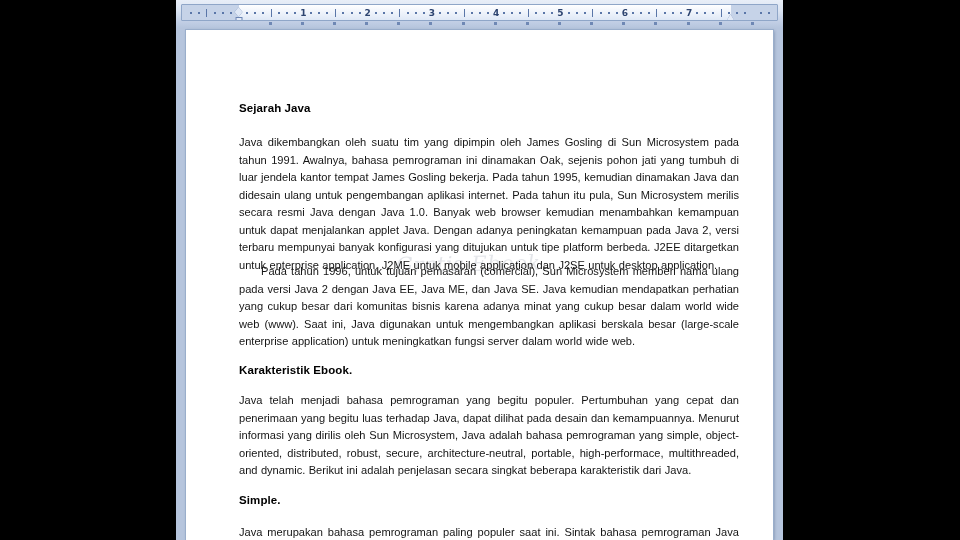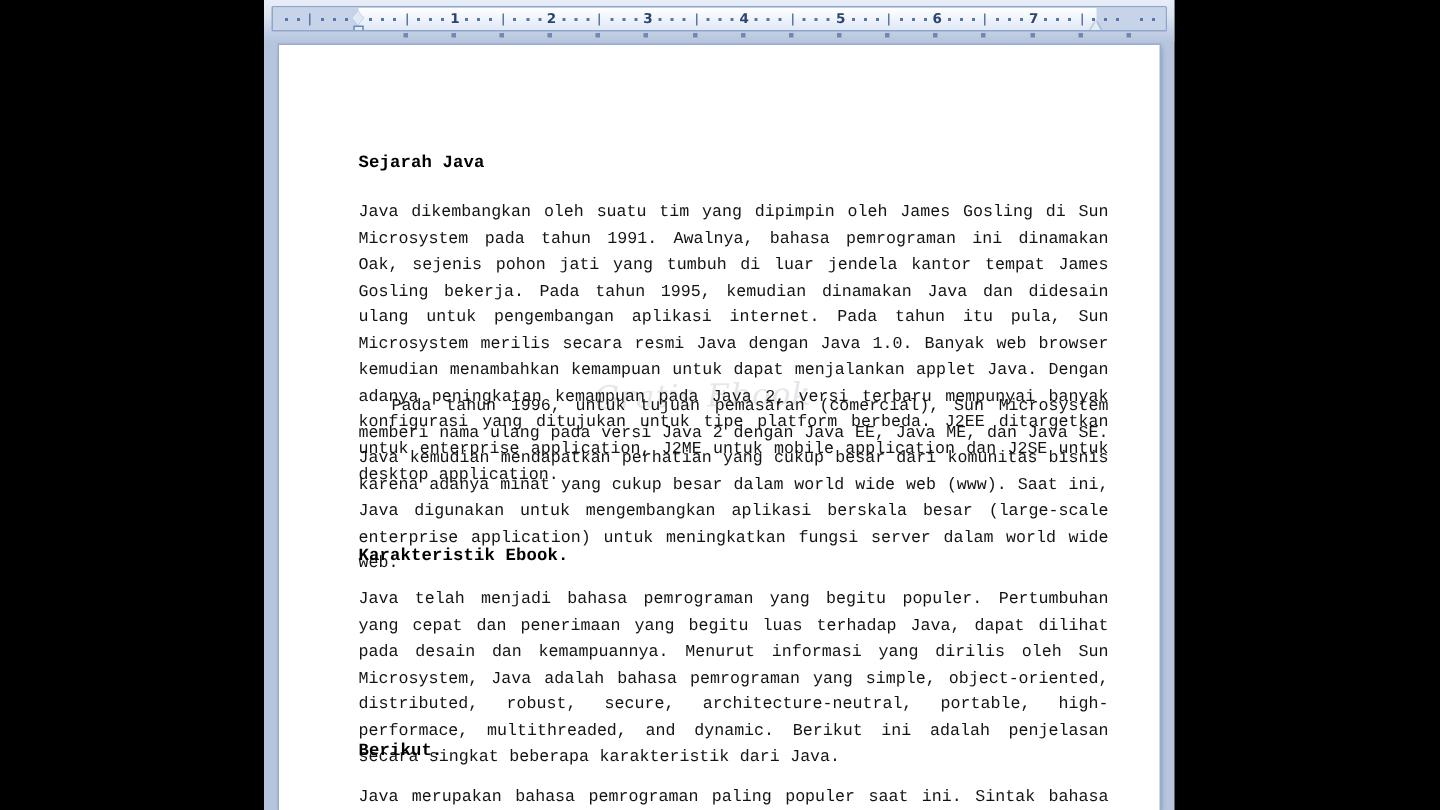--- a/index.html
+++ b/index.html
@@ -183,21 +183,21 @@
     pointer-events: none;
     user-select: none;
   }
 
   #doc {
     position: absolute;
     left: 53px;
     top: 0;
     width: 500px;
     height: 510px;
-    font-family: Liberation Mono, monospace;
+    font-family: Liberation Sans, sans-serif;
     color: #121212;
   }
 
   .h-block {
     font-size: 11.5px;
     font-weight: bold;
     letter-spacing: 0.1px;
     color: #000000;
   }
   .p-block {
@@ -338,21 +338,21 @@
         <div class="abs h-block" style="top:72px;">Sejarah  Java</div>
 
         <div class="abs p-block" style="top:104px;">Java dikembangkan oleh suatu tim yang dipimpin oleh James Gosling di Sun Microsystem pada tahun 1991. Awalnya, bahasa pemrograman ini dinamakan Oak, sejenis pohon jati yang tumbuh di luar jendela kantor tempat James Gosling bekerja. Pada tahun 1995, kemudian dinamakan Java dan didesain ulang untuk pengembangan  aplikasi internet. Pada tahun itu pula, Sun Microsystem merilis secara resmi Java dengan Java 1.0. Banyak web browser kemudian menambahkan kemampuan untuk dapat menjalankan applet Java. Dengan adanya peningkatan kemampuan pada Java 2, versi terbaru mempunyai banyak konfigurasi yang ditujukan untuk tipe platform berbeda. J2EE ditargetkan untuk enterprise application, J2ME untuk mobile application dan J2SE untuk desktop application.</div>
 
         <div class="abs p-block" style="top:233px; text-indent:22px;">Pada tahun 1996, untuk tujuan pemasaran (comercial), Sun Microsystem memberi nama ulang pada versi Java 2 dengan Java EE, Java ME, dan Java SE. Java kemudian mendapatkan perhatian yang cukup besar dari komunitas bisnis karena adanya minat yang cukup besar dalam world wide web (www). Saat ini, Java digunakan untuk mengembangkan aplikasi berskala besar (large-scale enterprise application) untuk meningkatkan fungsi server dalam world wide web.</div>
 
         <div class="abs h-block" style="top:334px;">Karakteristik  Ebook.</div>
 
         <div class="abs p-block" style="top:362px;">Java telah menjadi bahasa pemrograman yang begitu populer. Pertumbuhan yang cepat dan penerimaan yang begitu luas terhadap Java, dapat dilihat pada desain dan kemampuannya. Menurut informasi yang dirilis oleh Sun Microsystem, Java adalah bahasa pemrograman yang simple, object-oriented, distributed, robust, secure, architecture-neutral, portable, high-performace, multithreaded,  and dynamic. Berikut ini adalah penjelasan secara singkat beberapa karakteristik dari Java.</div>
 
-        <div class="abs h-block" style="top:464px;">Berikut.</div>
+        <div class="abs h-block" style="top:464px;">Simple.</div>
 
         <div class="abs p-block" style="top:494px;">Java merupakan bahasa pemrograman paling populer saat ini. Sintak bahasa pemrograman Java mirip dengan bahasa pemrograman C++. Bahasa pemrograman Java memang berasal dari bahasa pemrograman C++ yang terlebih dahulu telah mengalami penyederhanaan dan</div>
 
       </div>
     </div>
 
   </div>
 </div>
 
 </body></html>

